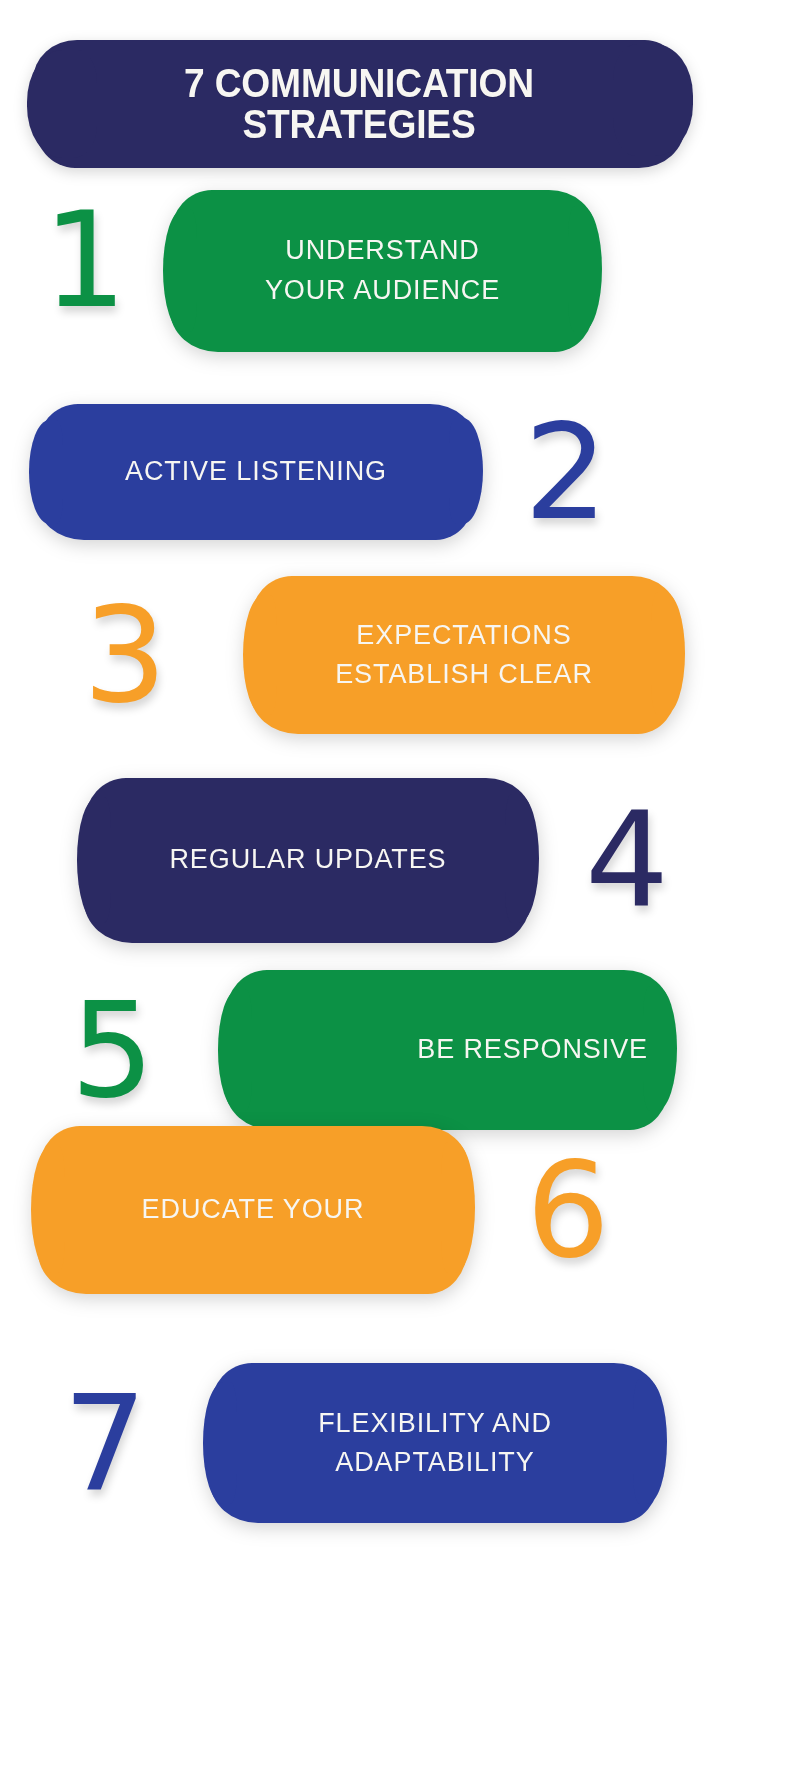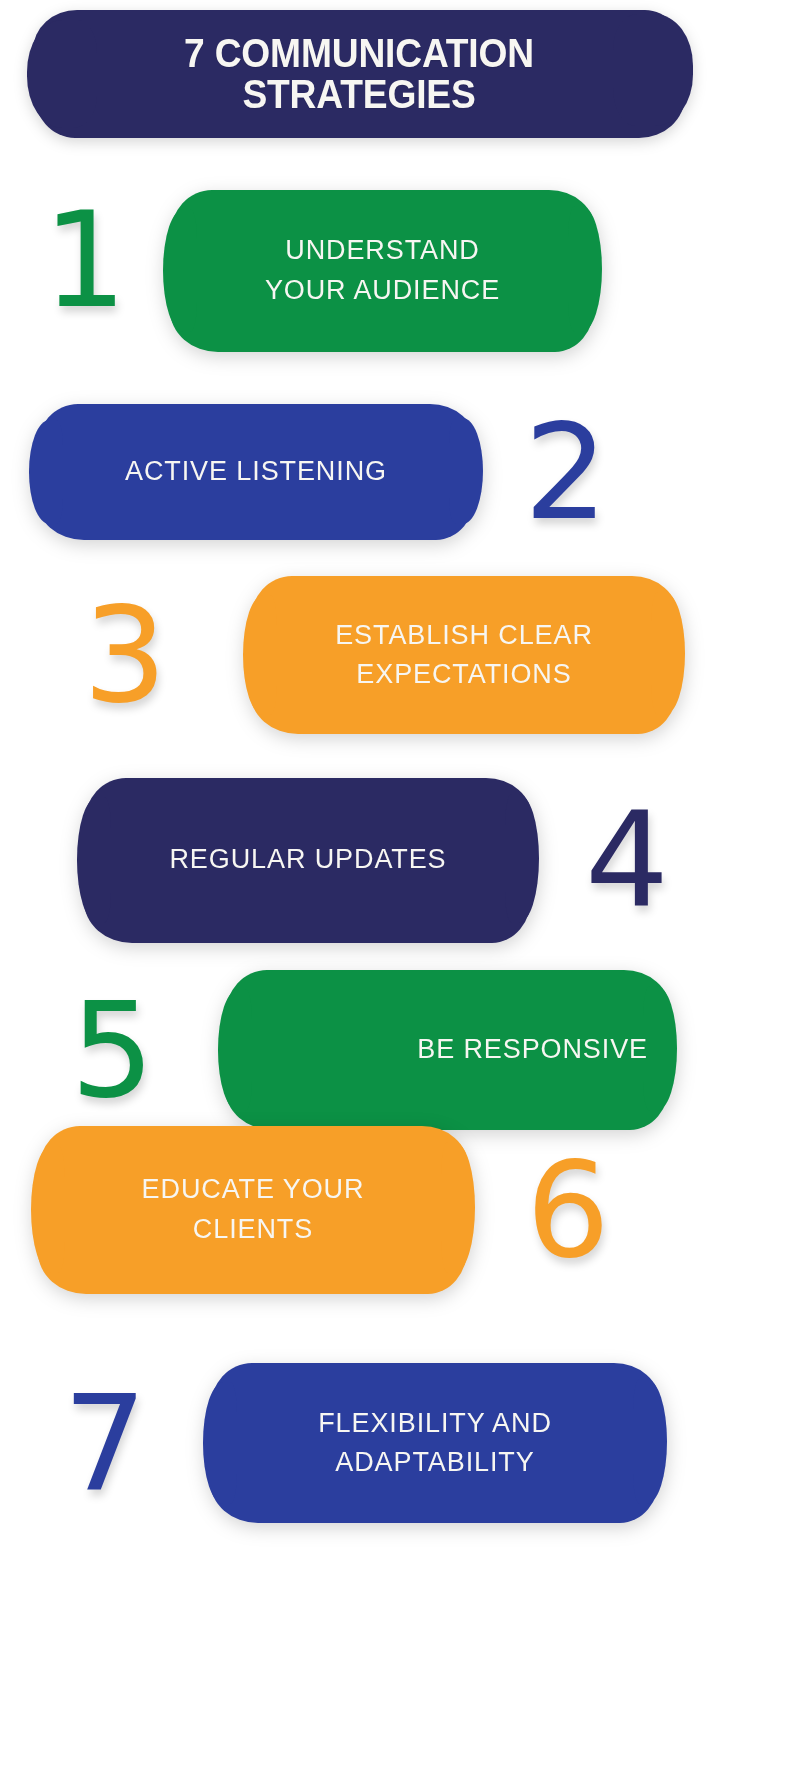--- a/index.html
+++ b/index.html
@@ -7,21 +7,21 @@
     width:800px;height:1787px;
     background:#ffffff;
     font-family:"Liberation Sans","DejaVu Sans",sans-serif;
     overflow:hidden;
     position:relative;
   }
   .page{position:relative;width:800px;height:1787px;}
 
   
   .title-wrap{
-    position:absolute;left:33px;top:10px;width:652px;height:128px;
+    position:absolute;left:33px;top:40px;width:652px;height:128px;
   }
   .title-blob{
     position:absolute;inset:0;
     background:var(--navy,#2B2A63);
     border-radius:44px 40px 46px 42px / 40px 46px 42px 48px;
     filter:drop-shadow(0 4px 7px rgba(0,0,0,.16));
   }
   .title-blob::before{
     content:"";position:absolute;left:-6px;top:10px;width:70px;height:108px;
     background:inherit;border-radius:50% 28% 34% 50% / 48% 30% 30% 48%;
@@ -147,22 +147,22 @@
       </div>
     </div>
     <div class="num" style="color: rgb(43, 62, 158);">2</div>
   </div>
 
   <div class="row" id="row-3">
     <div class="num" style="color: rgb(247, 159, 40);">3</div>
     <div class="card">
       <div class="card-bg" style="background: rgb(247, 159, 40);"></div>
       <div class="card-label">
+        <span>EXPECTATIONS</span>
         <span>ESTABLISH CLEAR</span>
-        <span>EXPECTATIONS</span>
       </div>
     </div>
   </div>
 
   <div class="row" id="row-4">
     <div class="card">
       <div class="card-bg" style="background: rgb(43, 42, 99);"></div>
       <div class="card-label">
         <span>REGULAR UPDATES</span>
       </div>
@@ -178,21 +178,20 @@
         <span>BE RESPONSIVE</span>
       </div>
     </div>
   </div>
 
   <div class="row" id="row-6">
     <div class="card">
       <div class="card-bg" style="background: rgb(247, 159, 40);"></div>
       <div class="card-label">
         <span>EDUCATE YOUR</span>
-        <span>CLIENTS</span>
       </div>
     </div>
     <div class="num" style="color: rgb(247, 159, 40);">6</div>
   </div>
 
   <div class="row" id="row-7">
     <div class="num" style="color: rgb(43, 62, 158);">7</div>
     <div class="card">
       <div class="card-bg" style="background: rgb(43, 62, 158);"></div>
       <div class="card-label">

